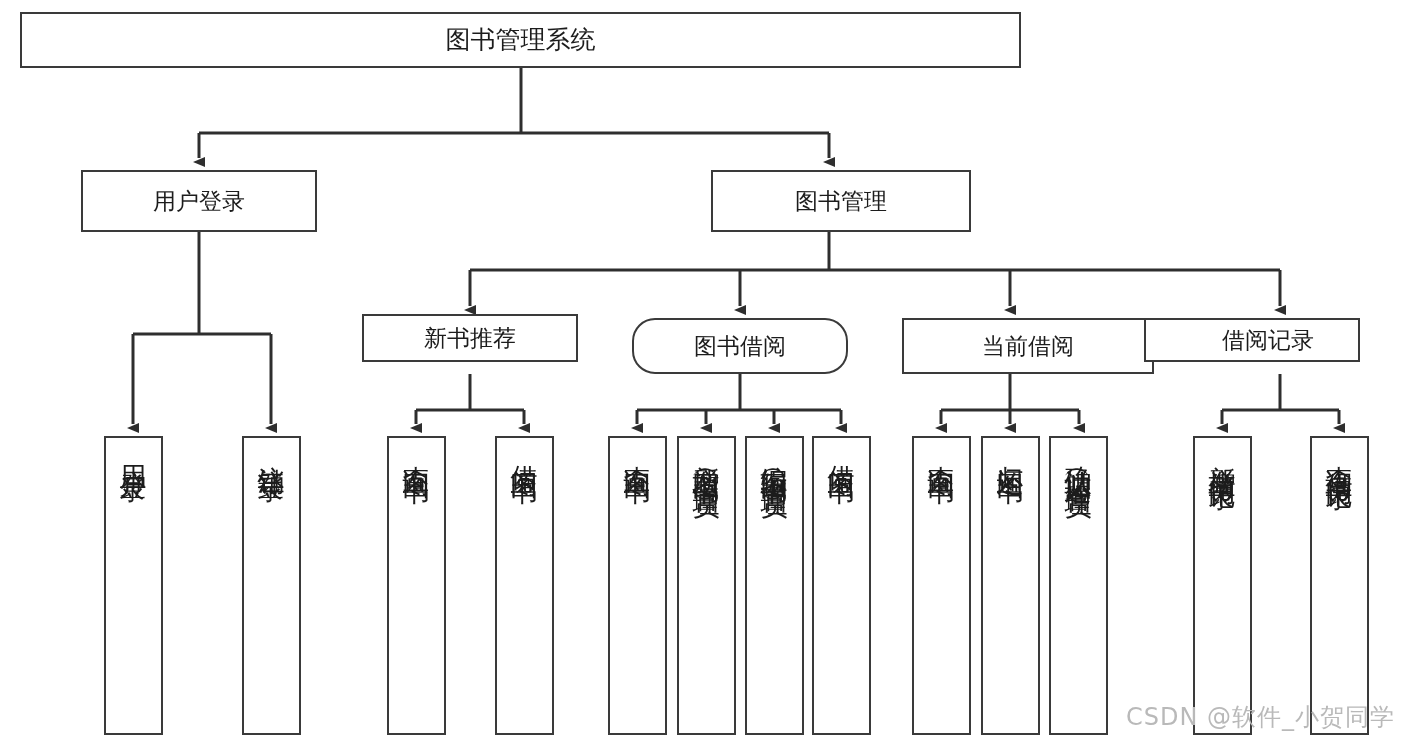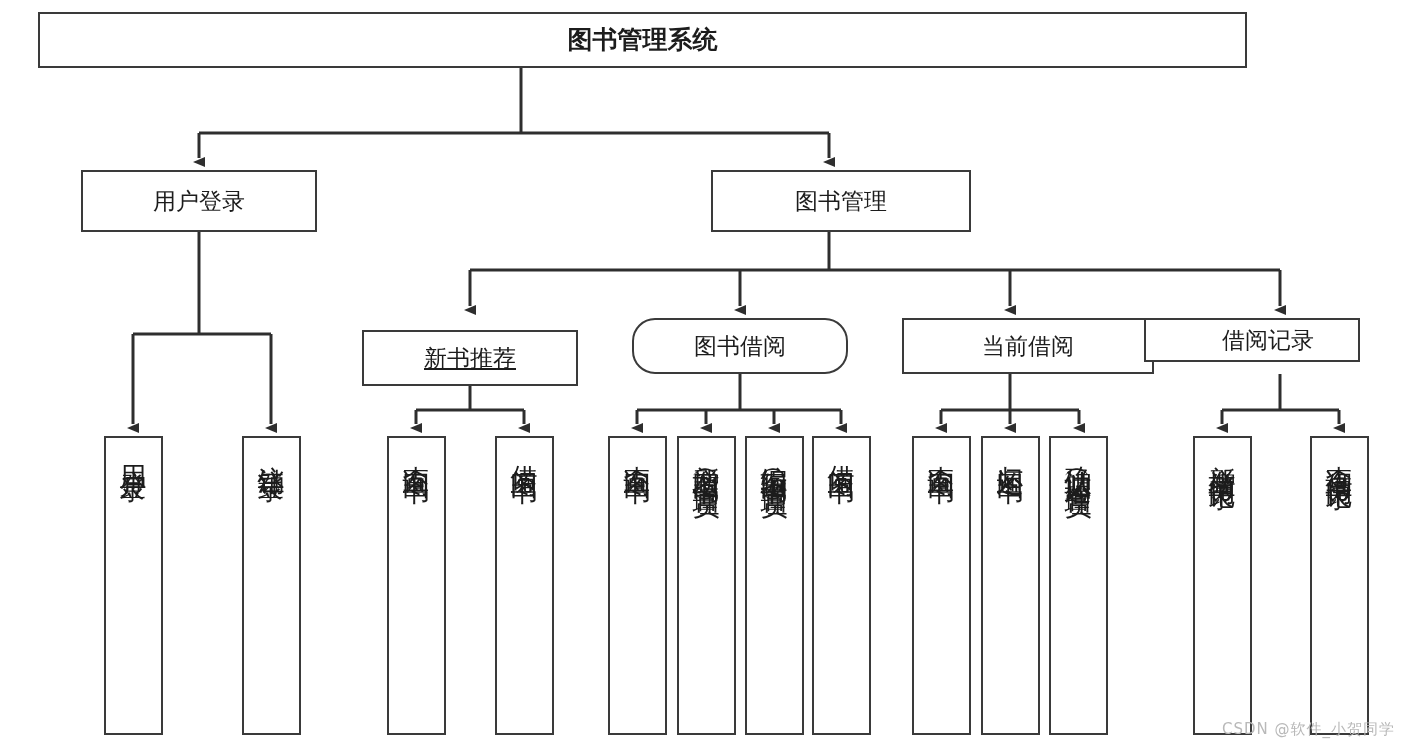--- a/index.html
+++ b/index.html
@@ -43,22 +43,22 @@
     font-size:27px;
     line-height:1.0;
     letter-spacing:4px;
     white-space:normal;
   }
   .node-leaf.tall .lbl{font-size:27px;}
 
   #watermark{
     position:absolute;
     right:10px;
-    bottom:8px;
-    font-size:15px;
+    bottom:14px;
+    font-size:24px;
     color:#b9b9b9;
     letter-spacing:1px;
     white-space:nowrap;
     pointer-events:none;
   }
 </style>
 </head>
 <body>
 
 <div id="diagram-root">
@@ -107,32 +107,32 @@
       <path d="M1010,410 L1010,424" marker-end="url(#arrow)"></path>
       <path d="M1079,410 L1079,424" marker-end="url(#arrow)"></path>
 
       <path d="M1280,374 L1280,410"></path>
       <path d="M1222,410 L1339,410"></path>
       <path d="M1222,410 L1222,424" marker-end="url(#arrow)"></path>
       <path d="M1339,410 L1339,424" marker-end="url(#arrow)"></path>
     </g>
   </svg>
 
-  <div class="node node-root" style="left:38px;top:12px;width:1209px;height:56px;font-weight:bold;">
+  <div class="node node-root" style="left:20px;top:12px;width:1001px;height:56px;">
     <span class="lbl">图书管理系统</span>
   </div>
 
   <div class="node node-l2" style="left:81px;top:170px;width:236px;height:62px;">
     <span class="lbl">用户登录</span>
   </div>
   <div class="node node-l2" style="left:711px;top:170px;width:260px;height:62px;">
     <span class="lbl">图书管理</span>
   </div>
 
-  <div class="node node-l3" style="left:362px;top:330px;width:216px;height:56px;text-decoration:underline;">
+  <div class="node node-l3" style="left:362px;top:314px;width:216px;height:48px;">
     <span class="lbl">新书推荐</span>
   </div>
   <div class="node node-l3" style="left:632px;top:318px;width:216px;height:56px;border-radius:23px;">
     <span class="lbl">图书借阅</span>
   </div>
   <div class="node node-l3" style="left:902px;top:318px;width:252px;height:56px;">
     <span class="lbl">当前借阅</span>
   </div>
   <div class="node node-l3" style="left:1144px;top:318px;width:216px;height:44px;padding-left:32px;">
     <span class="lbl">借阅记录</span>

